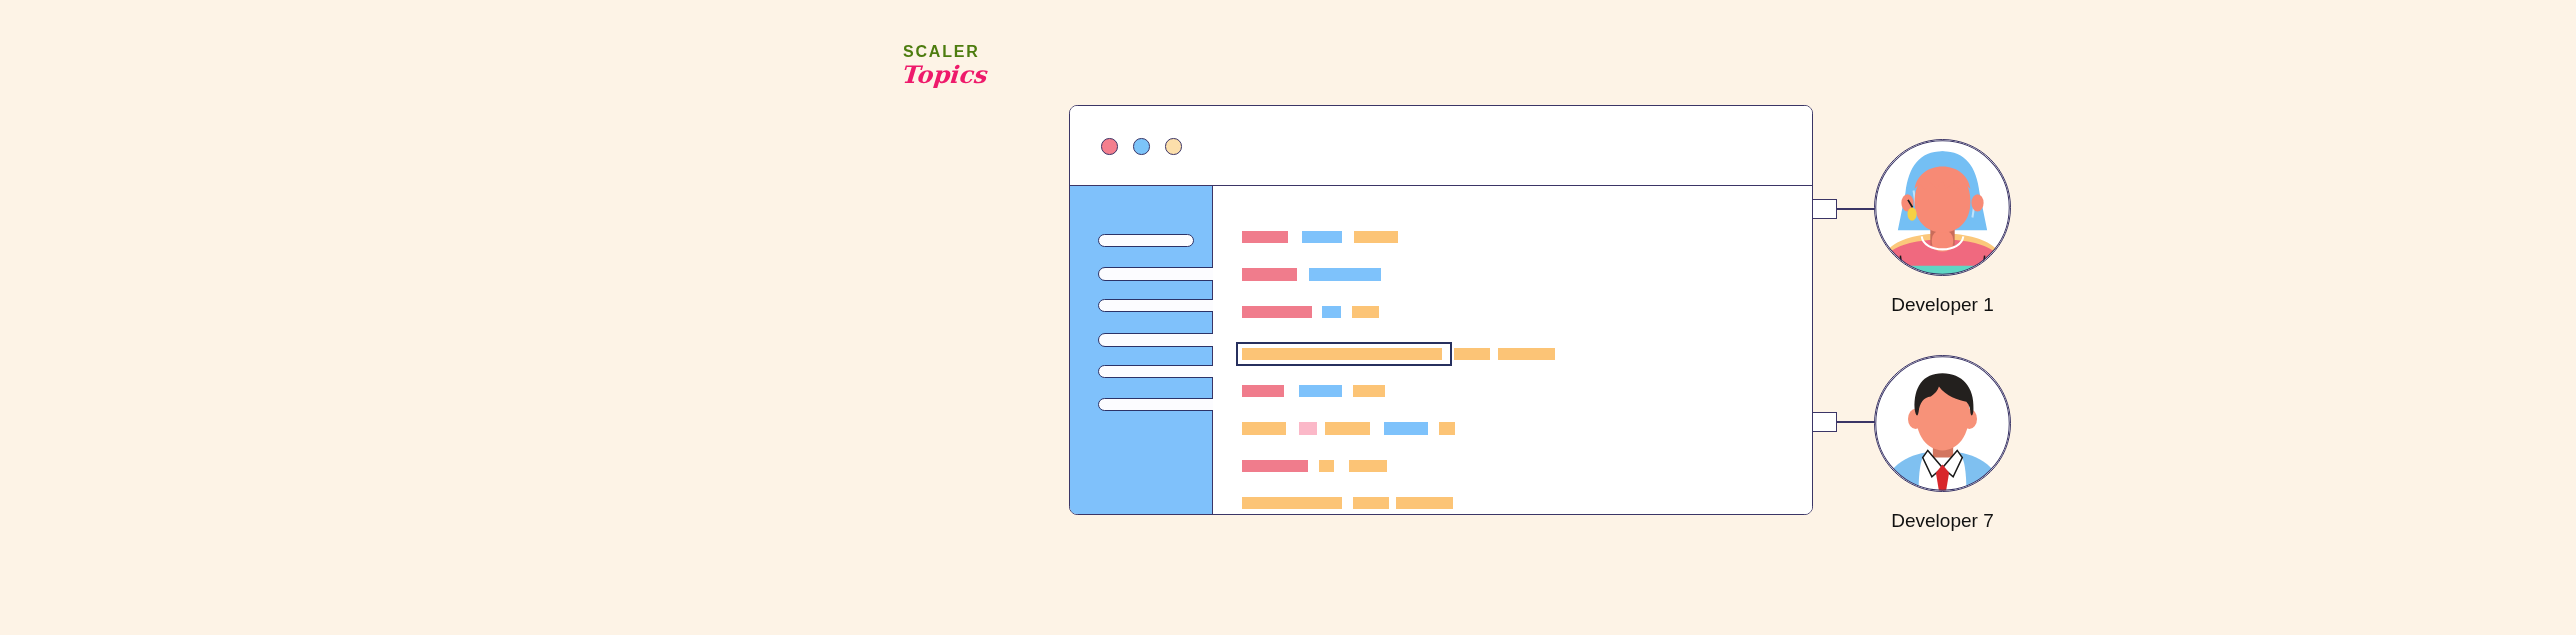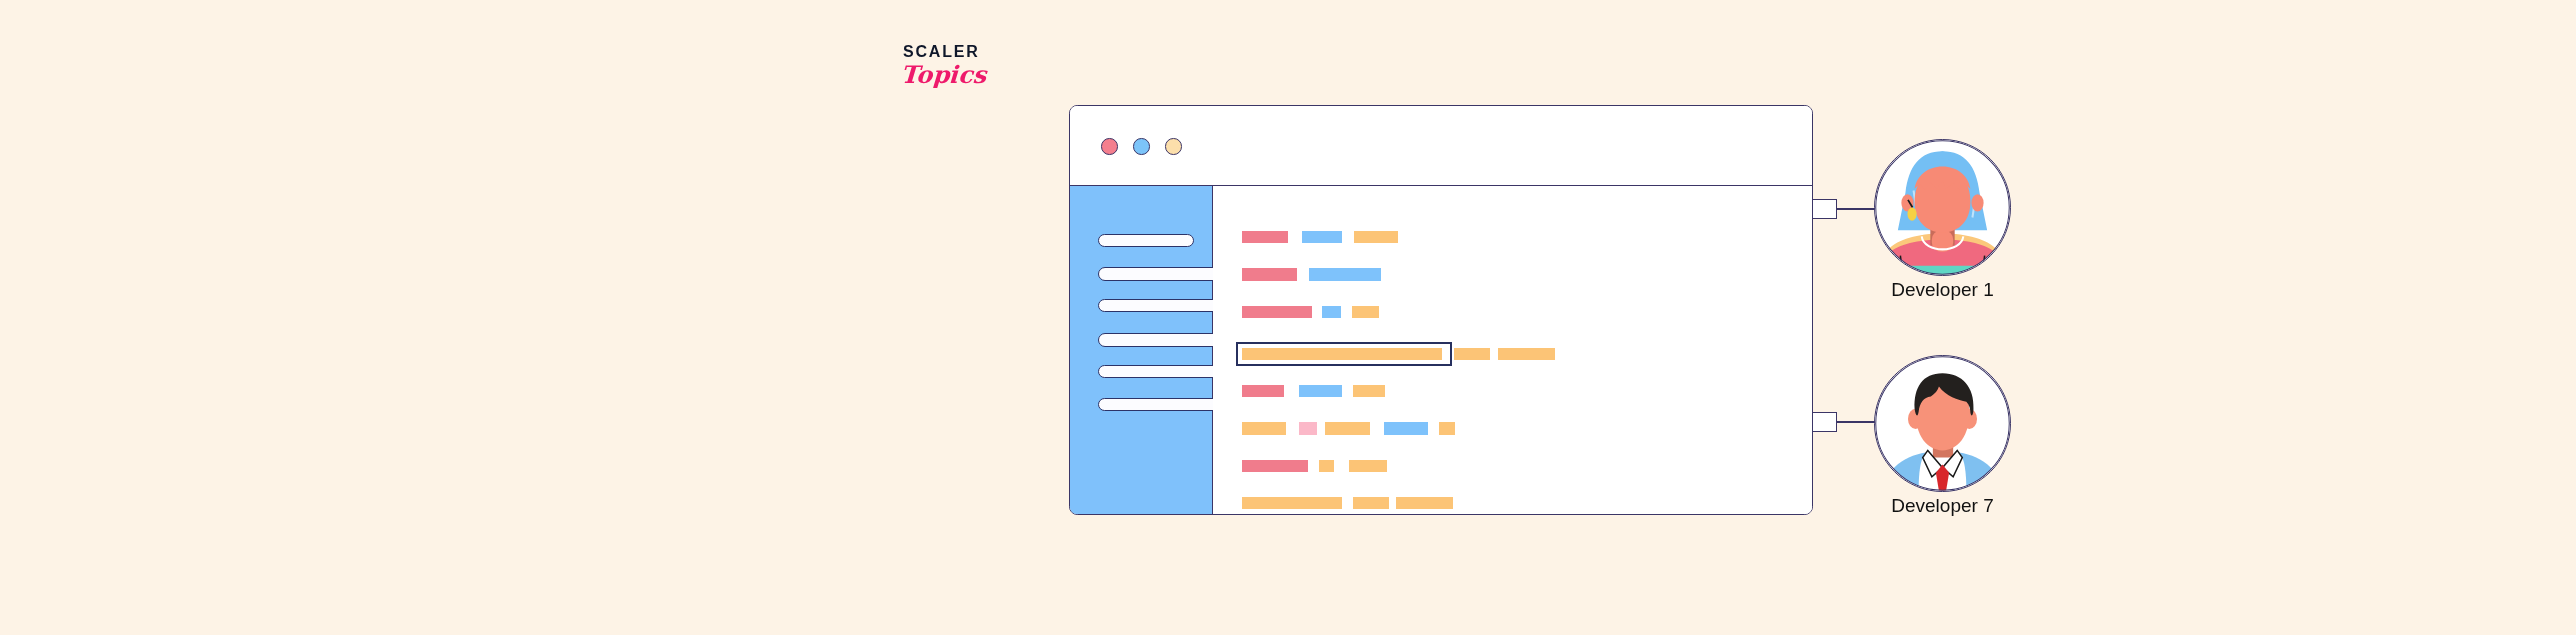--- a/index.html
+++ b/index.html
@@ -11,21 +11,21 @@
     overflow:hidden;
     position:relative;
   }
   .stage{position:absolute;left:0;top:0;width:3091px;height:636px;}
 
   
   .logo{position:absolute;left:903px;top:44px;width:118px;}
   .logo-scaler{
     font-family:"Liberation Sans","DejaVu Sans",sans-serif;
     font-weight:bold;font-size:16px;letter-spacing:1.8px;
-    color:#0f172a;line-height:1;
+    color:#4d7c0f;line-height:1;
   }
   .logo-topics{
     font-family:"DejaVu Serif","Liberation Serif",serif;
     font-style:italic;font-weight:bold;font-size:24px;
     color:#EE1A6B;line-height:1;margin-top:3.1px;margin-left:1px;
     transform:skewX(-6deg);transform-origin:left top;
   }
 
   
   .window{
@@ -84,21 +84,21 @@
 
   
   .dev{position:absolute;text-align:center;}
   .avatar{
     width:137px;height:137px;border-radius:50%;
     background:#FFFFFF;border:1px solid #3B3566;box-sizing:border-box;
     overflow:hidden;position:relative;
   }
   .avatar svg{display:block;width:100%;height:100%;}
   .dev-label{
-    margin-top:4px;font-size:19px;color:#111111;
+    margin-top:19px;font-size:19px;color:#111111;
     font-family:"Liberation Sans","DejaVu Sans",sans-serif;
     line-height:1.1;white-space:nowrap;
   }
 </style>
 </head>
 <body style="background: rgb(253, 243, 230);">
 
 <div class="stage">
 
   <div class="logo">

